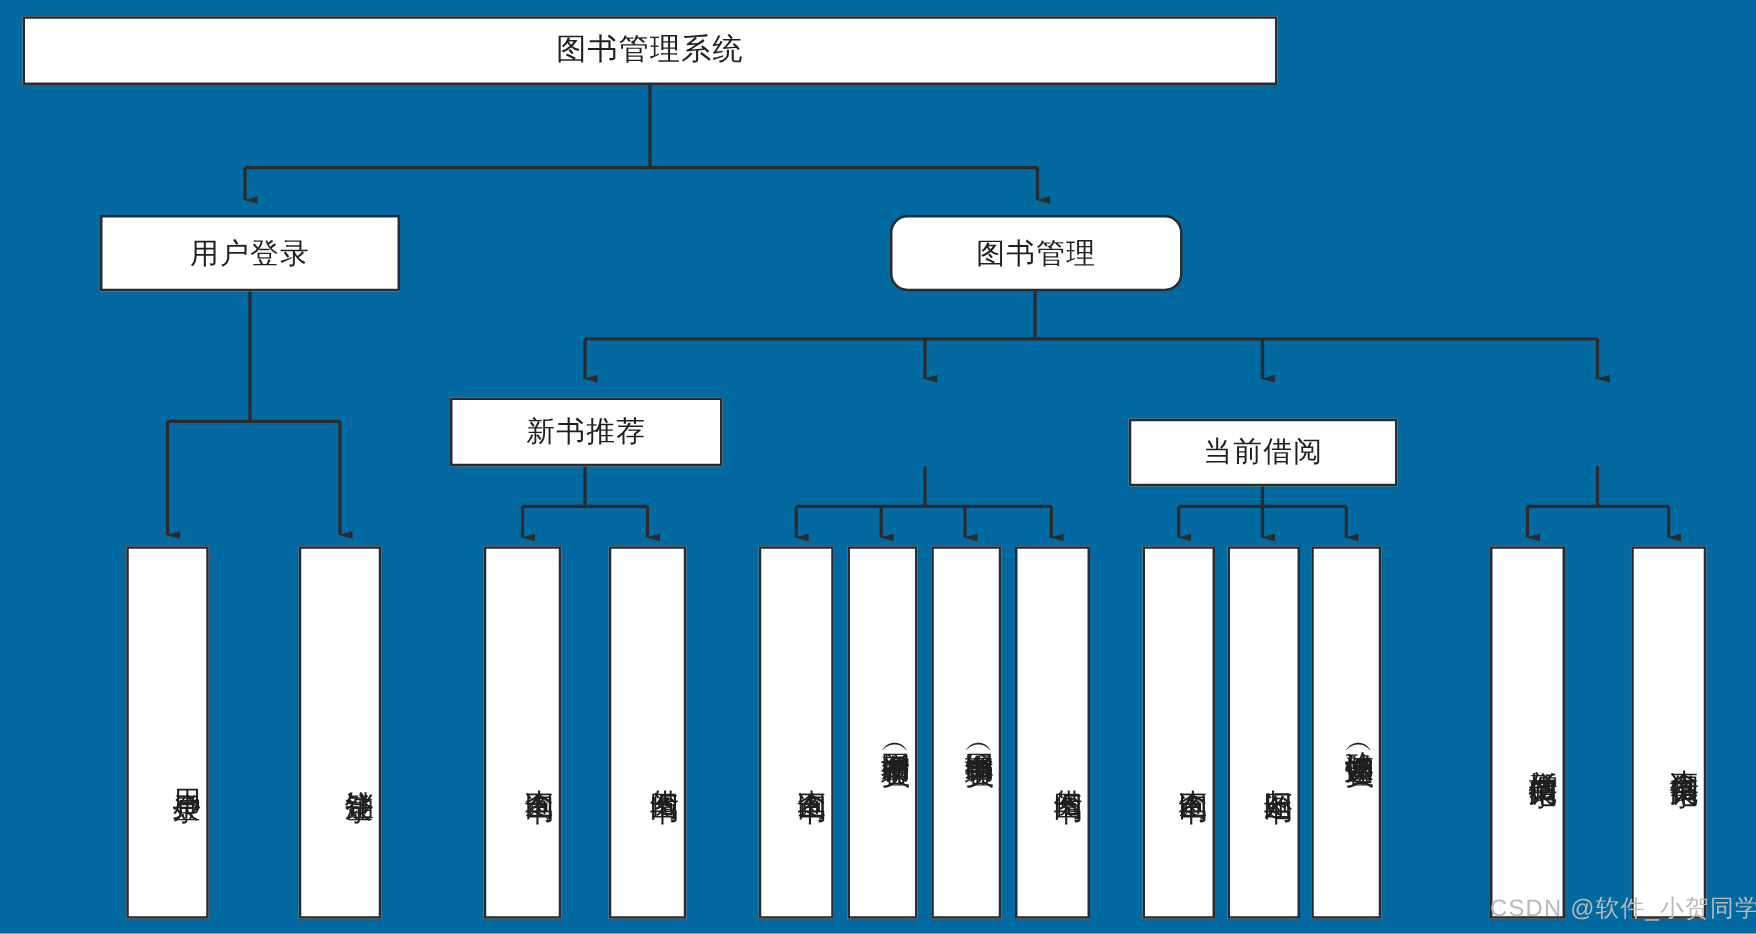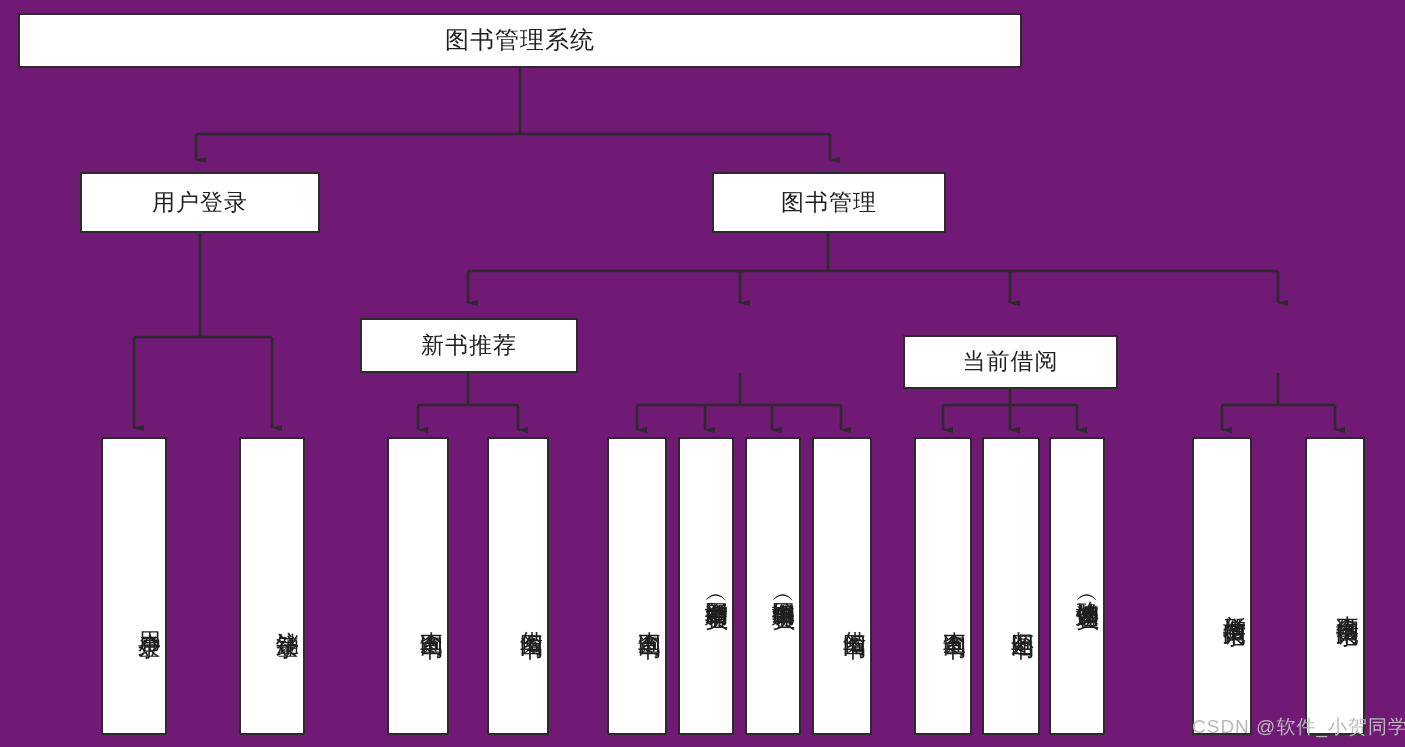--- a/index.html
+++ b/index.html
@@ -9,21 +9,21 @@
     background: #ffffff;
   }
   body {
     font-family: "Liberation Sans", "DejaVu Sans", sans-serif;
     color: #1a1a1a;
   }
   #canvas {
     position: relative;
     width: 1405px;
     height: 747px;
-    background: #701a75;
+    background: #0369a1;
     overflow: hidden;
   }
   #wires {
     position: absolute;
     left: 0;
     top: 0;
     width: 1405px;
     height: 747px;
     pointer-events: none;
   }
@@ -121,21 +121,21 @@
       <path d="M 1222 405 L 1335 405"></path>
       <path d="M 1222 405 L 1222 430" marker-end="url(#arrow)"></path>
       <path d="M 1335 405 L 1335 430" marker-end="url(#arrow)"></path>
     </g>
   </svg>
 
   <div class="node horizontal root" style="left:18px; top:13px; width:1004px; height:55px;">图书管理系统</div>
 
   <div class="node horizontal" style="left:80px; top:172px; width:240px; height:61px;">用户登录</div>
 
-  <div class="node horizontal" style="left:712px; top:172px; width:234px; height:61px;">图书管理</div>
+  <div class="node horizontal" style="left:712px; top:172px; width:234px; height:61px;border-radius:14px;">图书管理</div>
 
   <div class="node horizontal" style="left:360px; top:318px; width:218px; height:55px;">新书推荐</div>
 
 
   <div class="node horizontal" style="left:903px; top:335px; width:215px; height:54px;">当前借阅</div>
 
 
   <div class="node vertical" style="left:101px; top:437px; width:66px; height:298px; padding-top:62px;">用户登录</div>
 
   <div class="node vertical" style="left:239px; top:437px; width:66px; height:298px; padding-top:62px;">注销登录</div>

